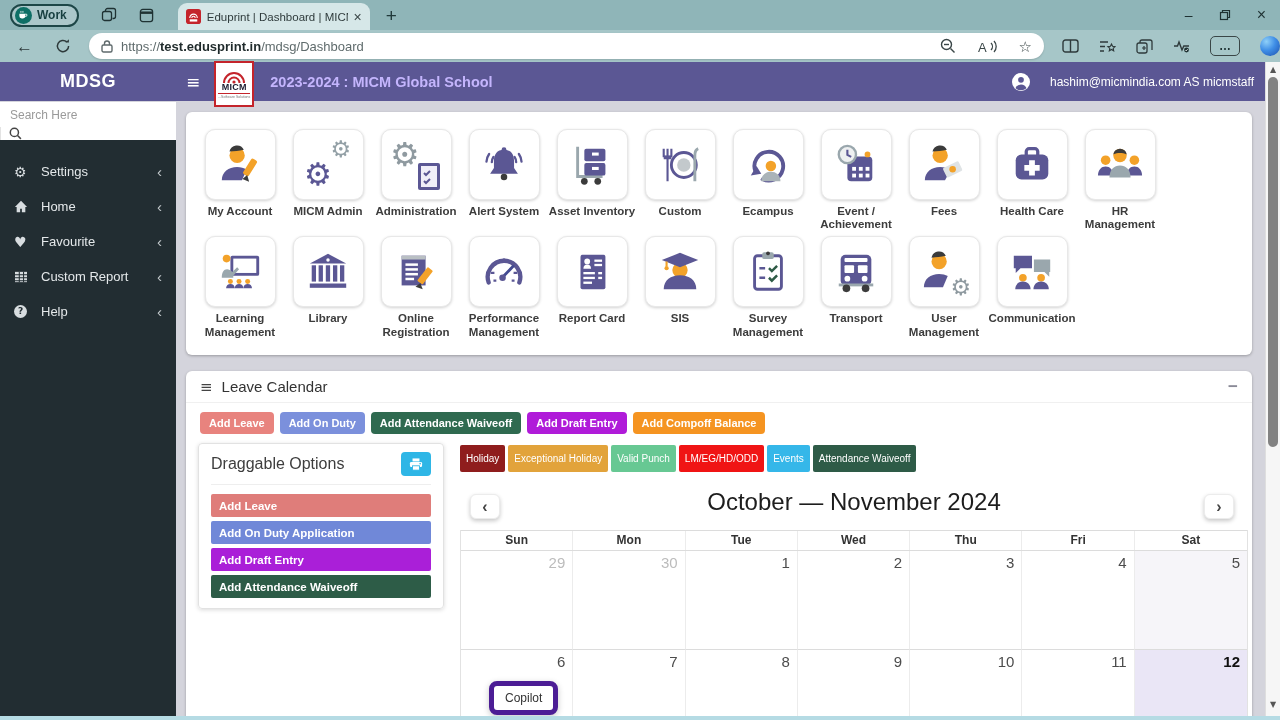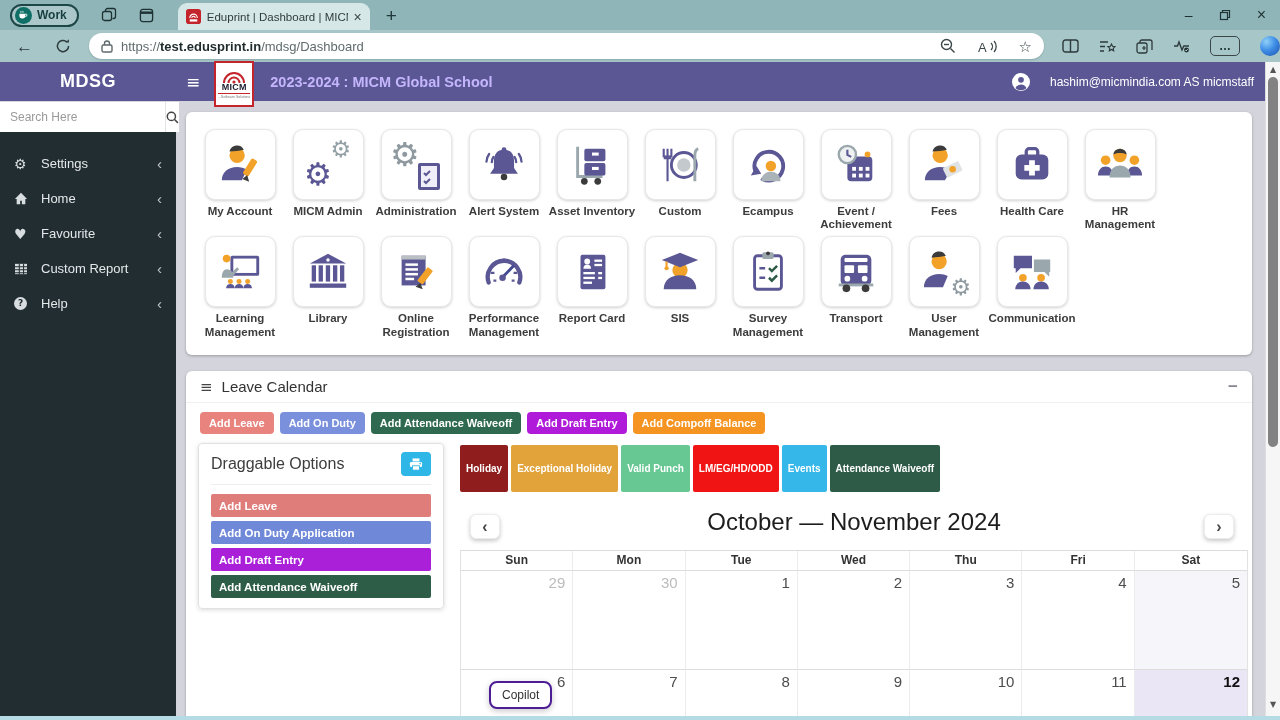--- a/index.html
+++ b/index.html
@@ -38,21 +38,21 @@
   .hamburger { margin-left:10px; font-size:17px; color:#fff; }
   .micm-logo { margin-left:14px; margin-top:4px; width:40px; height:46px; background:#fff; border:2px solid #c4242b; display:flex; flex-direction:column; align-items:center; z-index:12; position:relative; }
   .micm-text { font-size:9px; font-weight:bold; color:#1a1a2e; line-height:1; margin-top:-2px; letter-spacing:.3px; }
   .micm-sub { font-size:3.5px; color:#777; border-top:1.5px solid #c4242b; margin-top:1px; padding-top:1px; white-space:nowrap; }
   .session-title { margin-left:16px; font-size:14.5px; font-weight:bold; color:#c4b5fd; }
   .user-area { margin-left:auto; margin-right:26px; display:flex; align-items:center; gap:20px; }
   .user-label { font-size:12px; color:#fff; }
 
   
   #sidebar { position:absolute; left:0; top:102px; width:176px; height:618px; background:#222d32; }
-  .search-row { height:30px; background:#fff; display:flex; align-items:stretch; }
+  .search-row { height:38px; background:#fff; display:flex; align-items:stretch;flex-direction:column; }
   .search-input { flex:1; border:none; outline:none; padding-left:10px; font-size:12px; font-family:"Liberation Sans",sans-serif; color:#333; }
   .search-input::placeholder { color:#9a9a9a; }
   .search-btn { width:30px; border-left:1px solid #e3e3e3; display:flex; align-items:center; justify-content:center; background:#fff; }
   .menu { padding-top:14px; }
   .menu-item { height:35px; display:flex; align-items:center; padding:0 14px; }
   .mi-icon { width:20px; color:#d8dde0; font-size:14px; line-height:1; display:flex; align-items:center; font-family:"DejaVu Sans",sans-serif; }
   .mi-label { flex:1; margin-left:7px; font-size:13px; color:#e4e8ea; }
   .mi-chevron { font-size:15px; color:#c2c8cb; line-height:1; }
   .qcircle { width:13px; height:13px; border-radius:50%; background:#d8dde0; color:#222d32; font-size:9px; font-weight:bold; display:flex; align-items:center; justify-content:center; }
 
@@ -86,41 +86,41 @@
   .drag-card { position:absolute; left:12px; top:72px; width:246px; height:166px; border:1px solid #e2e2e2; border-radius:4px; box-shadow:0 1px 4px rgba(0,0,0,.15); padding:8px 12px; }
   .drag-head { display:flex; align-items:center; justify-content:space-between; padding-bottom:8px; border-bottom:1px solid #eee; }
   .drag-title { font-size:16px; color:#3d3d3d; }
   .print-btn { width:30px; height:24px; background:#2eb6e6; border-radius:4px; display:flex; align-items:center; justify-content:center; }
   .drag-bar { height:23px; margin-top:4px; border-radius:2px; color:#fff; font-weight:bold; font-size:11.5px; display:flex; align-items:center; padding-left:8px; }
   .drag-bar.first { margin-top:9px; }
   .d1{background:#df7d7a}.d2{background:#7088d8}.d3{background:#aa1fd8}.d4{background:#2d5c47}
 
   .cal-area { position:absolute; left:274px; top:74px; width:788px; }
   .legend { display:flex; gap:3px; }
-  .lbadge { font-size:10px; font-weight:bold; color:#fff; padding:18px 6px; border-radius:2px; white-space:nowrap; }
+  .lbadge { font-size:10px; font-weight:normal; color:#fff; padding:8px 6px; border-radius:2px; white-space:nowrap; }
   .l1{background:#8f1d1d}.l2{background:#e2a33b}.l3{background:#67c893}.l4{background:#f01414}.l5{background:#35b7e9}.l6{background:#2e5b47}
   .cal-nav { position:relative; height:48px; margin-top:6px; }
   .nav-btn { position:absolute; top:16px; width:30px; height:25px; background:#fff; border:1px solid #ececec; border-radius:6px; box-shadow:0 2px 4px rgba(0,0,0,.22); display:flex; align-items:center; justify-content:center; font-size:16px; color:#444; font-weight:bold; line-height:1; }
   .prev{left:10px} .next{right:14px}
   .cal-title { text-align:center; font-size:24px; color:#1d1d1d; padding-top:10px; }
   .cal-table { margin-top:4px; border-left:1px solid #e2e2e2; border-right:1px solid #e2e2e2; }
   .dow-row { display:grid; grid-template-columns:repeat(7,1fr); border-top:1px solid #dcdcdc; border-bottom:1px solid #dcdcdc; }
   .dow { font-size:12px; font-weight:bold; color:#333; text-align:center; padding:2px 0 3px; border-right:1px solid #ececec; }
   .dow:last-child { border-right:none; }
   .week { display:grid; grid-template-columns:repeat(7,1fr); }
   .cal-cell { height:99px; border-right:1px solid #ececec; position:relative; background:#fff; }
   .cal-cell:last-child { border-right:none; }
   .w1 .cal-cell { border-bottom:1px solid #dcdcdc; }
   .w2 .cal-cell { height:135px; }
   .daynum { position:absolute; top:3px; right:7px; font-size:15px; color:#4c4c4c; }
   .muted .daynum { color:#bcbcbc; }
   .satcell { background:#f6f5f9; }
   .today { background:#eae6f6; }
   .today .daynum { font-weight:bold; color:#111; }
-  .copilot { position:absolute; left:303px; top:310px; background:#fff; border:2px solid #4c1d95; border-radius:8px; box-shadow:0 2px 6px rgba(0,0,0,.22); font-size:12px; color:#333; padding:5px 11px; z-index:6; }
+  .copilot { position:absolute; left:303px; top:310px; background:#fff; border:5px solid #4c1d95; border-radius:8px; box-shadow:0 2px 6px rgba(0,0,0,.22); font-size:12px; color:#333; padding:5px 11px; z-index:6; }
 
   
   #scrollbar { position:absolute; right:0; top:62px; width:15px; height:654px; background:#f6f6f6; border-left:1px solid #dedede; z-index:40; }
   .sb-arrow { position:absolute; left:0; width:14px; text-align:center; font-size:8px; color:#555; font-family:"DejaVu Sans",sans-serif; }
   .sb-up { top:3px; } .sb-down { bottom:7px; }
   .sb-thumb { position:absolute; left:2px; top:15px; width:10px; height:370px; background:#828282; border-radius:5px; }
   #bottomstrip { position:absolute; left:0; bottom:0; width:1280px; height:4px; background:#b5dbe4; z-index:50; }
 
   svg { display:block; }
 </style>

